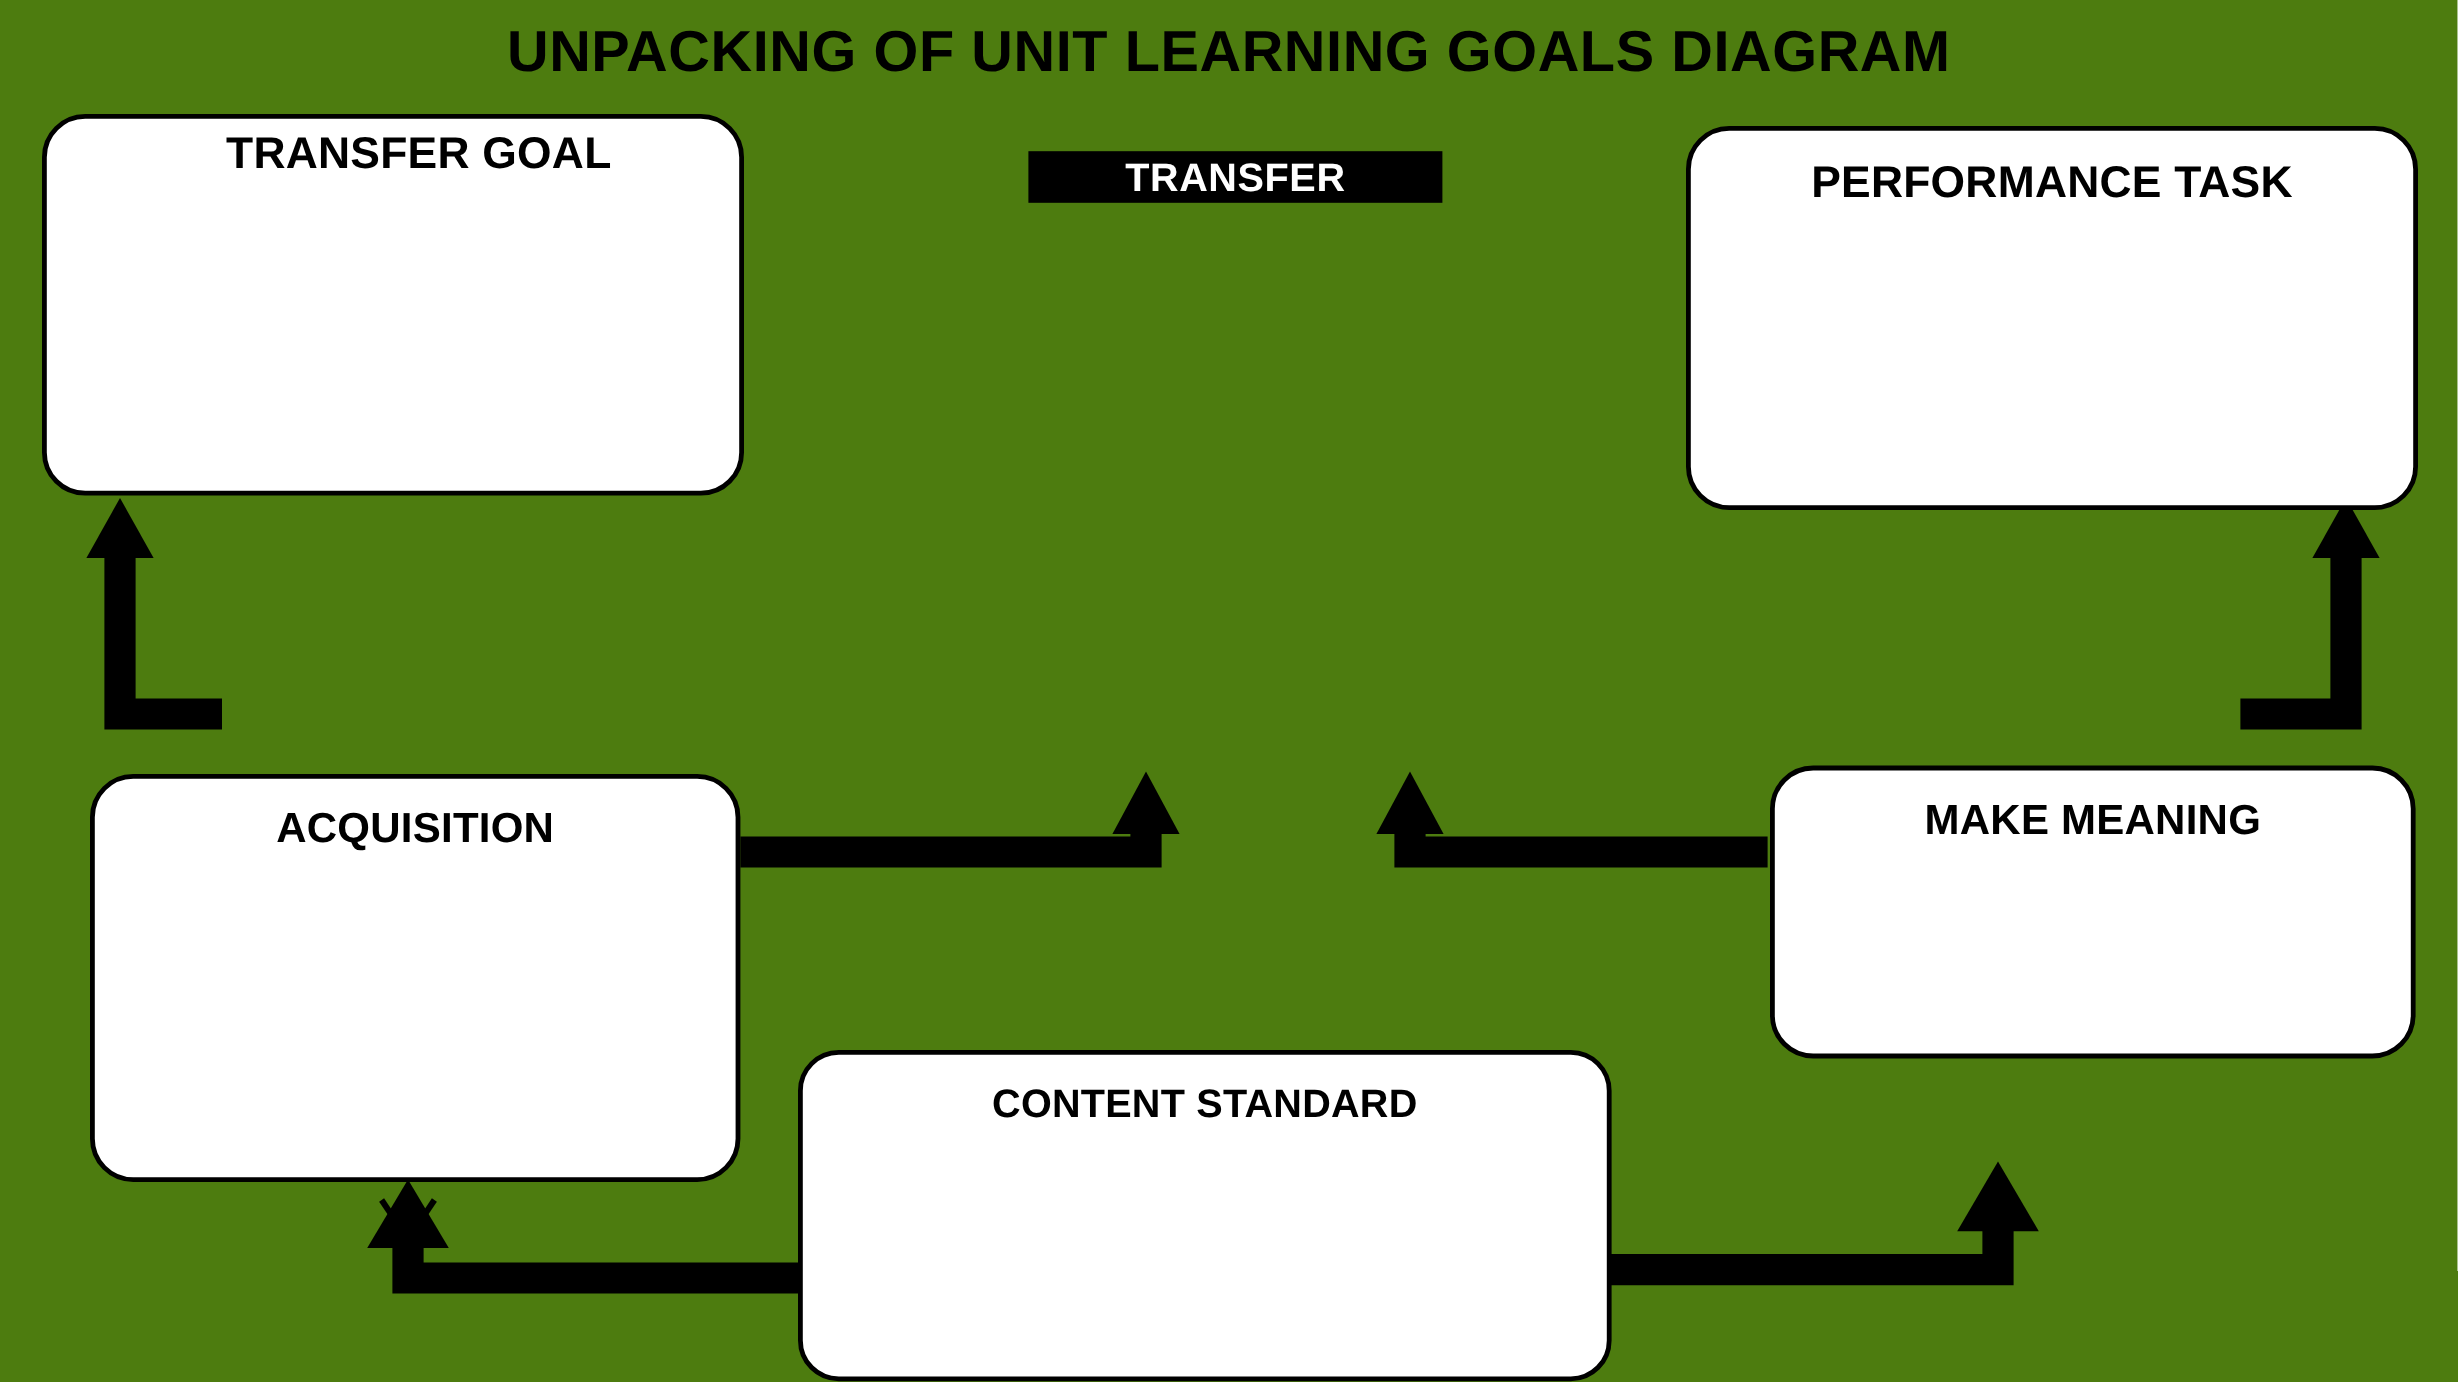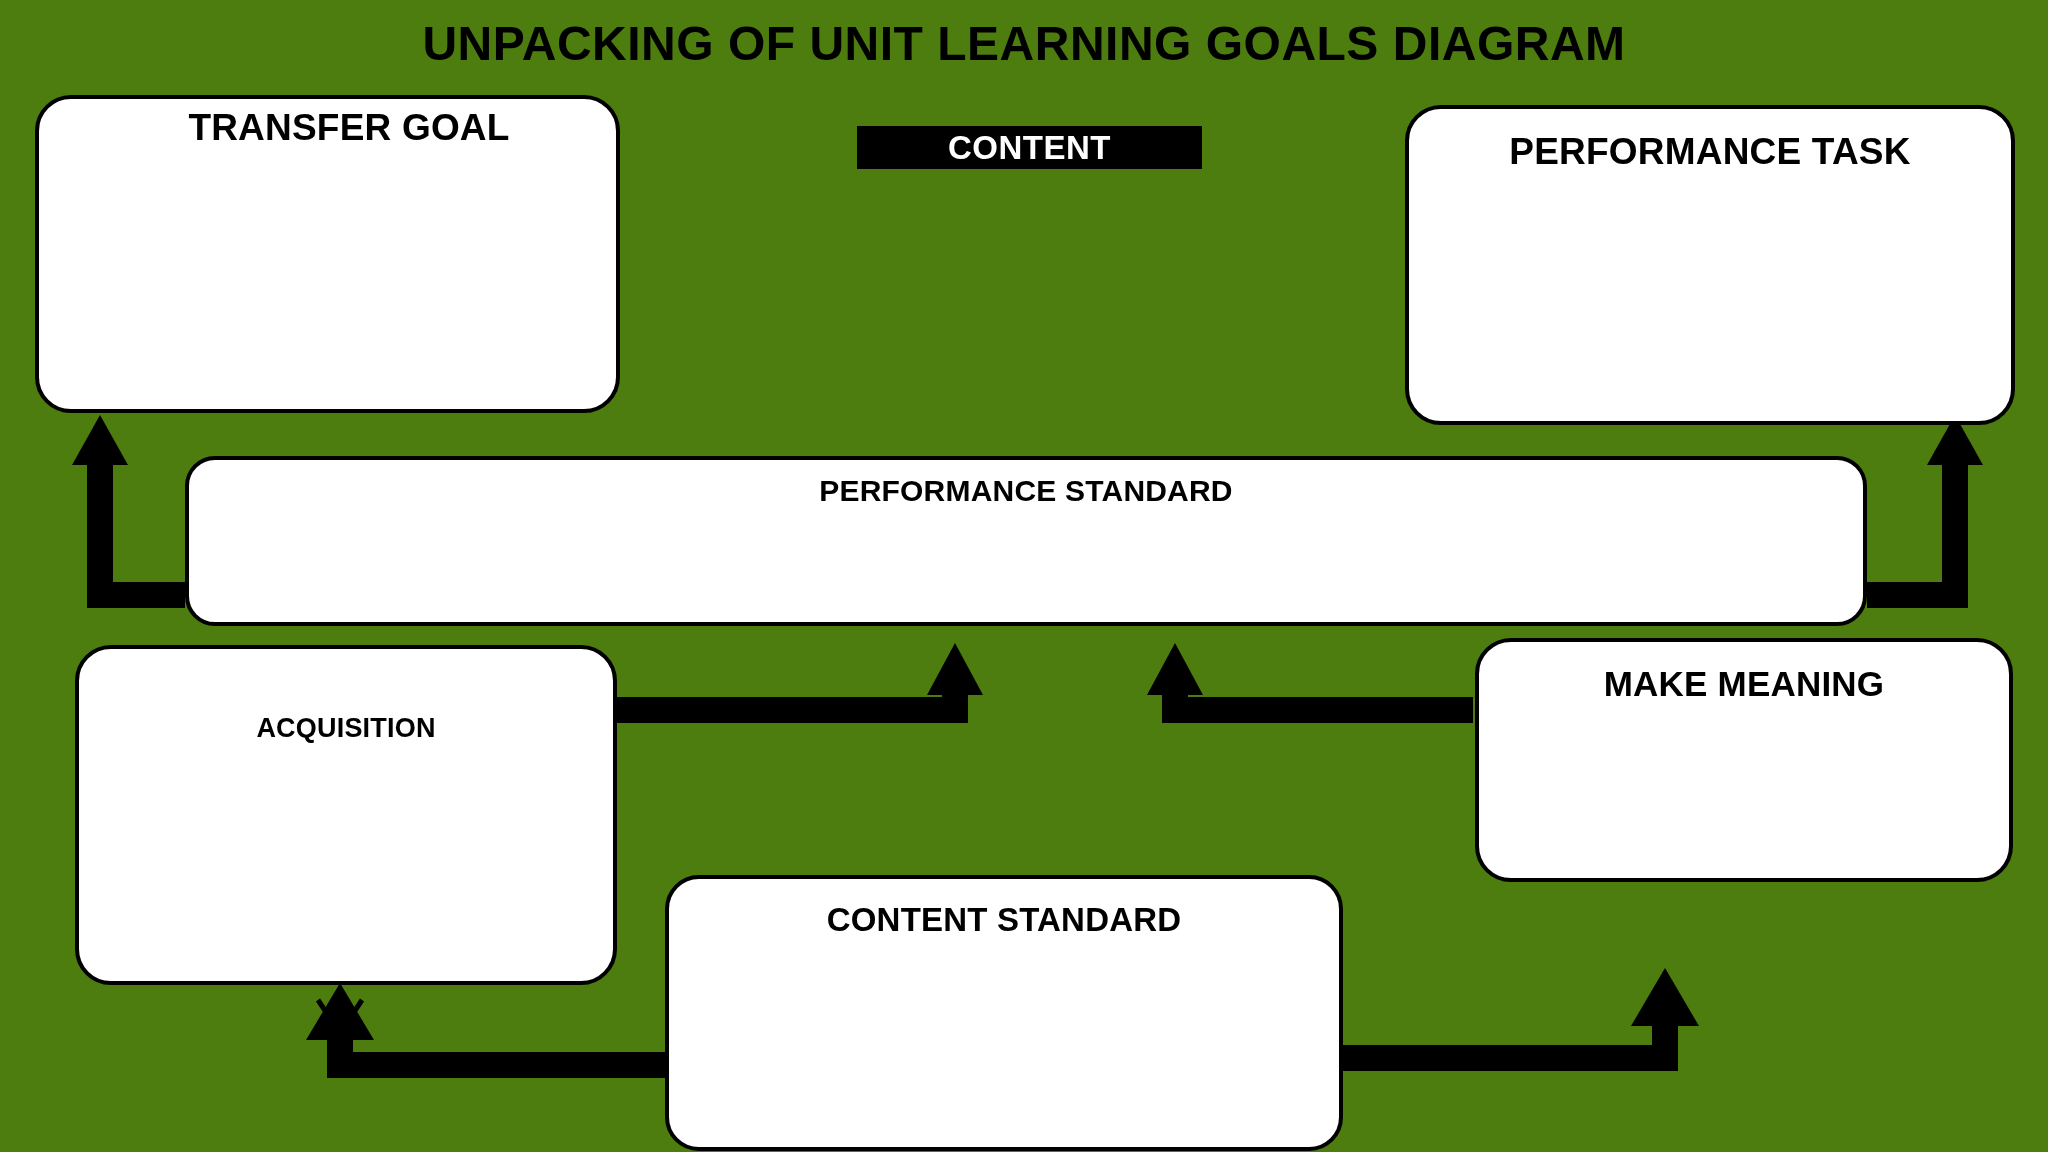--- a/index.html
+++ b/index.html
@@ -43,21 +43,21 @@
   #node-transfer-goal   { left: 35px;   top: 95px;  width: 585px; height: 318px; }
   #node-performance-task{ left: 1405px; top: 105px; width: 610px; height: 320px; padding-left: 48px; }
   #node-performance-standard { left: 185px; top: 456px; width: 1682px; height: 170px; border-radius: 30px; }
   #node-acquisition     { left: 75px;   top: 645px; width: 542px; height: 340px; }
   #node-make-meaning    { left: 1475px; top: 638px; width: 538px; height: 244px; }
   #node-content-standard{ left: 665px;  top: 875px; width: 678px; height: 276px; border-radius: 34px; }
 
   #node-transfer-goal .node-label      { top: 8px;  font-size: 37px; padding-left: 43px; }
   #node-performance-task .node-label   { top: 22px;  font-size: 37px; }
   #node-performance-standard .node-label { top: 14px; font-size: 30px; }
-  #node-acquisition .node-label        { top: 22px;  font-size: 27px; margin-top: 42px; }
+  #node-acquisition .node-label        { top: 22px;  font-size: 35px; }
   #node-make-meaning .node-label       { top: 22px;  font-size: 35px; }
   #node-content-standard .node-label   { top: 22px;  font-size: 33px; }
 
   #page-title {
     position: absolute;
     left: 0;
     right: 0;
     top: 16px;
     text-align: center;
     font-size: 48px;
@@ -123,34 +123,31 @@
       <path d="M 362 1000 L 354 1012" stroke="#000000" stroke-width="5" fill="none"></path>
     </g>
 
     <g>
       <path d="M 1341 1058 L 1665 1058 L 1665 1008" fill="none" stroke="#000000" stroke-width="26"></path>
       <polygon points="1665,968 1631,1026 1699,1026" fill="#000000"></polygon>
     </g>
   </svg>
 
   <div id="transfer-banner">
-    <span class="banner-text">CONTENT</span>
+    <span class="banner-text">TRANSFER</span>
   </div>
 
   <div class="node" id="node-transfer-goal">
     <div class="node-label">TRANSFER GOAL</div>
   </div>
 
   <div class="node" id="node-performance-task">
     <div class="node-label">PERFORMANCE TASK</div>
   </div>
 
-  <div class="node" id="node-performance-standard">
-    <div class="node-label">PERFORMANCE STANDARD</div>
-  </div>
 
   <div class="node" id="node-acquisition">
     <div class="node-label">ACQUISITION</div>
   </div>
 
   <div class="node" id="node-make-meaning">
     <div class="node-label">MAKE MEANING</div>
   </div>
 
   <div class="node" id="node-content-standard">

